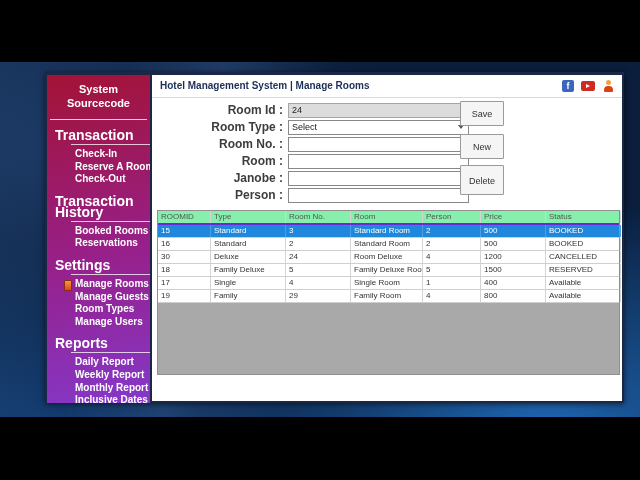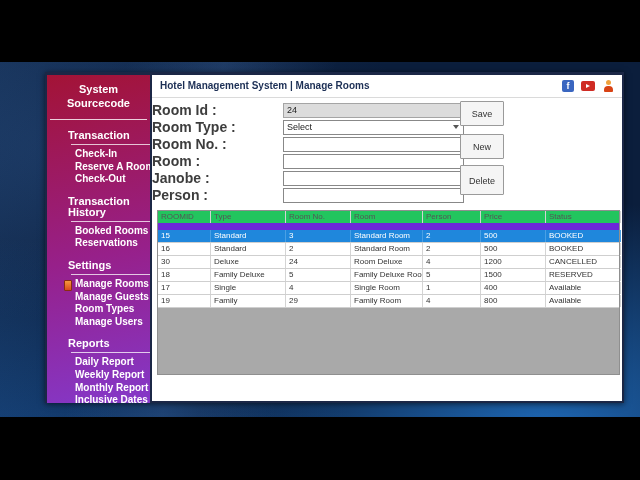--- a/index.html
+++ b/index.html
@@ -28,21 +28,21 @@
     box-shadow:0 1px 6px rgba(0,0,0,.6);
   }
   
   .sidebar{
     position:absolute;left:2px;top:3px;width:103px;bottom:0;
     background:linear-gradient(168deg,#a31336 0%,#97208a 55%,#8438c9 100%);
     color:#fff;overflow:hidden;
   }
   .side-title{ text-align:center;font-weight:700;font-size:11px;line-height:14px;margin-top:7px;}
   .title-divider{height:1px;background:rgba(255,255,255,.8);margin:9px 3px 0 3px;}
-  .side-header{margin:10px 0 0 16px;padding-left:5px;font-size:11px;font-weight:700;line-height:11px;}
+  .side-header{margin:10px 0 0 3px;padding-left:5px;font-size:14px;font-weight:700;line-height:11px;}
   .side-divider{height:1px;background:rgba(255,255,255,.75);margin:3px 0 3px 24px;}
   .side-item{padding-left:28px;font-size:10px;font-weight:700;line-height:12.6px;position:relative;white-space:nowrap;cursor:pointer;}
   .mr-icon{
     position:absolute;left:17px;top:2px;width:6px;height:9px;
     background:linear-gradient(#f59a3c,#d94a1f);border:1px solid #8a2d10;border-radius:1px;
   }
   
   .main-panel{
     position:absolute;left:107px;top:3px;right:2px;bottom:2px;
     background:#fff;overflow:hidden;
@@ -54,21 +54,21 @@
   .social-icons{position:absolute;right:8px;top:5px;display:flex;gap:7px;align-items:center;}
   .icon-fb{width:12px;height:12px;background:#3a66c0;border-radius:2px;color:#fff;font-size:9px;font-weight:700;text-align:center;line-height:12px;}
   .icon-yt{width:14px;height:10px;background:#cf2b23;border-radius:2px;position:relative;}
   .icon-yt::after{content:"";position:absolute;left:5px;top:2.5px;width:0;height:0;border-left:4px solid #fff;border-top:2.5px solid transparent;border-bottom:2.5px solid transparent;}
   .icon-user{width:12px;height:12px;position:relative;}
   .icon-user::before{content:"";position:absolute;left:3.5px;top:0;width:5px;height:5px;border-radius:50%;background:#f0a23c;}
   .icon-user::after{content:"";position:absolute;left:1.5px;top:5.5px;width:9px;height:6px;border-radius:4px 4px 1px 1px;background:#d84315;}
   
   .form-area{position:absolute;left:0;top:28px;width:320px;display:flex;flex-direction:column;gap:3px;}
   .form-row{display:flex;align-items:center;height:14px;}
-  .form-label{width:131px;font-size:14px;font-weight:600;color:#3d3d3d;flex:none;}
+  .form-label{width:131px;text-align:right;font-size:12px;font-weight:600;color:#3d3d3d;padding-right:5px;flex:none;}
   .form-input{
     width:176px;height:13px;border:1px solid #888;background:#fff;
     font-size:9px;color:#222;line-height:13px;padding-left:3px;position:relative;flex:none;
   }
   .form-input.readonly{background:#dcdcdc;border-color:#a5a5a5;}
   .form-input.select .combo-arrow{
     position:absolute;right:4px;top:4.5px;width:0;height:0;
     border-left:3px solid transparent;border-right:3px solid transparent;border-top:4px solid #555;
   }
   .action-buttons{position:absolute;left:308px;top:26px;width:44px;}
@@ -80,21 +80,21 @@
   .btn-save{height:25px;line-height:23px;}
   .btn-new{height:25px;line-height:23px;margin-top:8px;}
   .btn-delete{height:30px;line-height:28px;margin-top:6px;}
   
   .grid{
     position:absolute;left:5px;top:135px;width:463px;height:165px;
     border:1px solid #8f8f8f;background:#a9a9a9;box-sizing:border-box;
     display:flex;flex-direction:column;font-size:8px;color:#333;
   }
   .grid-row{display:flex;flex:none;height:12px;line-height:12px;background:#fff;border-bottom:1px solid #cfcfcf;box-sizing:content-box;}
-  .grid-row.header{background:#22c55e;color:#555;border-bottom:7px solid #6d28d9;}
+  .grid-row.header{background:#86efac;color:#555;border-bottom:2px solid #6d28d9;}
   .grid-cell{padding-left:3px;border-right:1px solid #d4d4d4;box-sizing:border-box;overflow:hidden;white-space:nowrap;flex:none;}
   .grid-row.selected{background:#1f87dc;color:#fff;}
   .grid-row.selected .grid-cell{border-right-color:#4aa0e4;}
   .grid-empty{flex:1;background:#a9a9a9;}
 </style>
 </head>
 <body>
 
 <div id="letterbox-top" class="letterbox"></div>
 <div class="desktop"></div>

